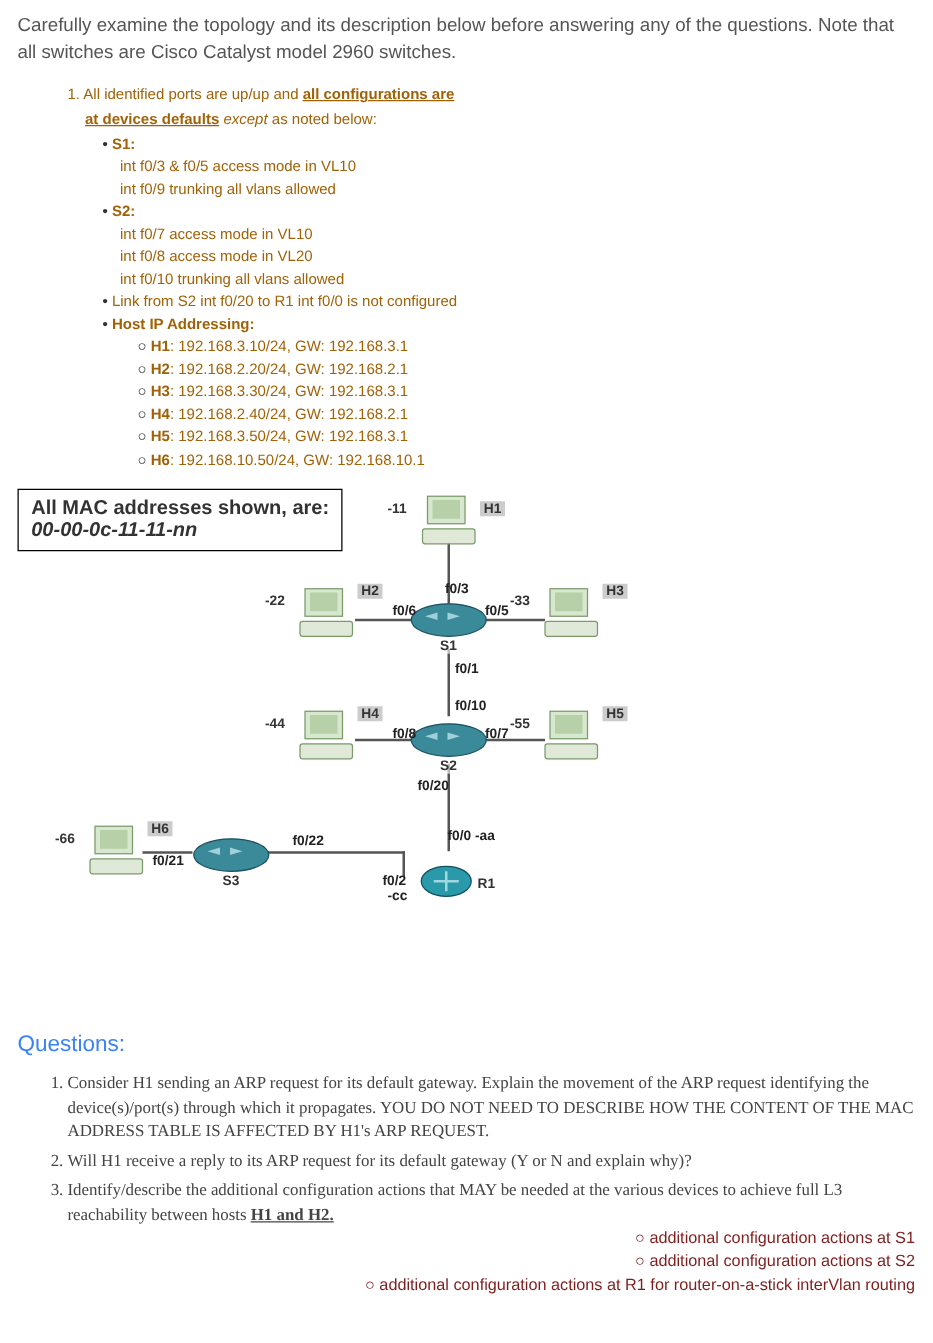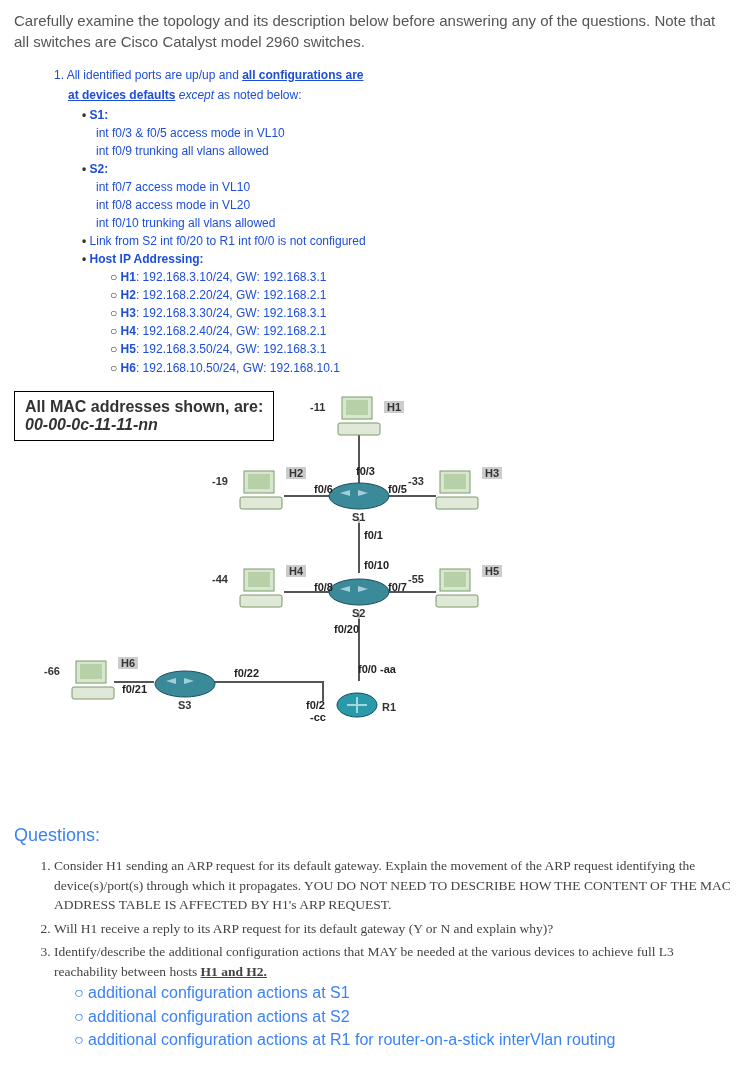--- a/index.html
+++ b/index.html
@@ -12,21 +12,21 @@
     }
     .intro {
       font-size: 15px;
       color: #555;
       line-height: 1.4;
       margin-bottom: 14px;
     }
     .config-section {
       margin-left: 40px;
       font-size: 12px;
-      color: #1d4ed8;
+      color: #a16207;
       line-height: 1.5;
     }
     .config-section .main-item {
       margin-bottom: 2px;
     }
     .config-section ul {
       list-style: none;
       margin-left: 16px;
     }
     .config-section ul.bullets > li::before {
@@ -121,22 +121,23 @@
       line-height: 1.45;
       font-family: 'Times New Roman', serif;
     }
     .questions ol > li {
       margin-bottom: 4px;
     }
     .questions ul.sub {
       list-style: none;
       margin-left: 20px;
       font-family: Arial, Helvetica, sans-serif;
-      font-size: 16px;
-      color: #3b82f6;
+      font-size: 13px;
+      color: #7f1d1d;
+      text-align: right;
     }
     .questions ul.sub > li::before {
       content: "○ ";
     }
   </style>
 </head>
 <body>
 
 <div class="intro">Carefully examine the topology and its description below before answering any of the questions.  Note that all switches are Cisco Catalyst model 2960 switches.</div>
 
@@ -202,21 +203,21 @@
   <div class="node-label" style="left:296px;top:10px">-11</div>
   <div class="node-label" style="left:370px;top:10px;background:#ccc;padding:0 3px">H1</div>
 
   <div class="node host" style="left:224px;top:78px">
     <svg viewBox="0 0 46 42">
         <rect x="6" y="2" width="30" height="22" fill="#d8e8d0" stroke="#7a9a6a"></rect>
         <rect x="10" y="5" width="22" height="15" fill="#b8d0a8"></rect>
         <rect x="2" y="28" width="42" height="12" rx="2" fill="#e0e8d8" stroke="#7a9a6a"></rect>
       </svg>
   </div>
-  <div class="node-label" style="left:198px;top:84px">-19</div>
+  <div class="node-label" style="left:198px;top:84px">-22</div>
   <div class="node-label" style="left:272px;top:76px;background:#ccc;padding:0 3px">H2</div>
 
   <div class="node host" style="left:420px;top:78px">
     <svg viewBox="0 0 46 42">
         <rect x="6" y="2" width="30" height="22" fill="#d8e8d0" stroke="#7a9a6a"></rect>
         <rect x="10" y="5" width="22" height="15" fill="#b8d0a8"></rect>
         <rect x="2" y="28" width="42" height="12" rx="2" fill="#e0e8d8" stroke="#7a9a6a"></rect>
       </svg>
   </div>
   <div class="node-label" style="left:394px;top:84px">-33</div>

